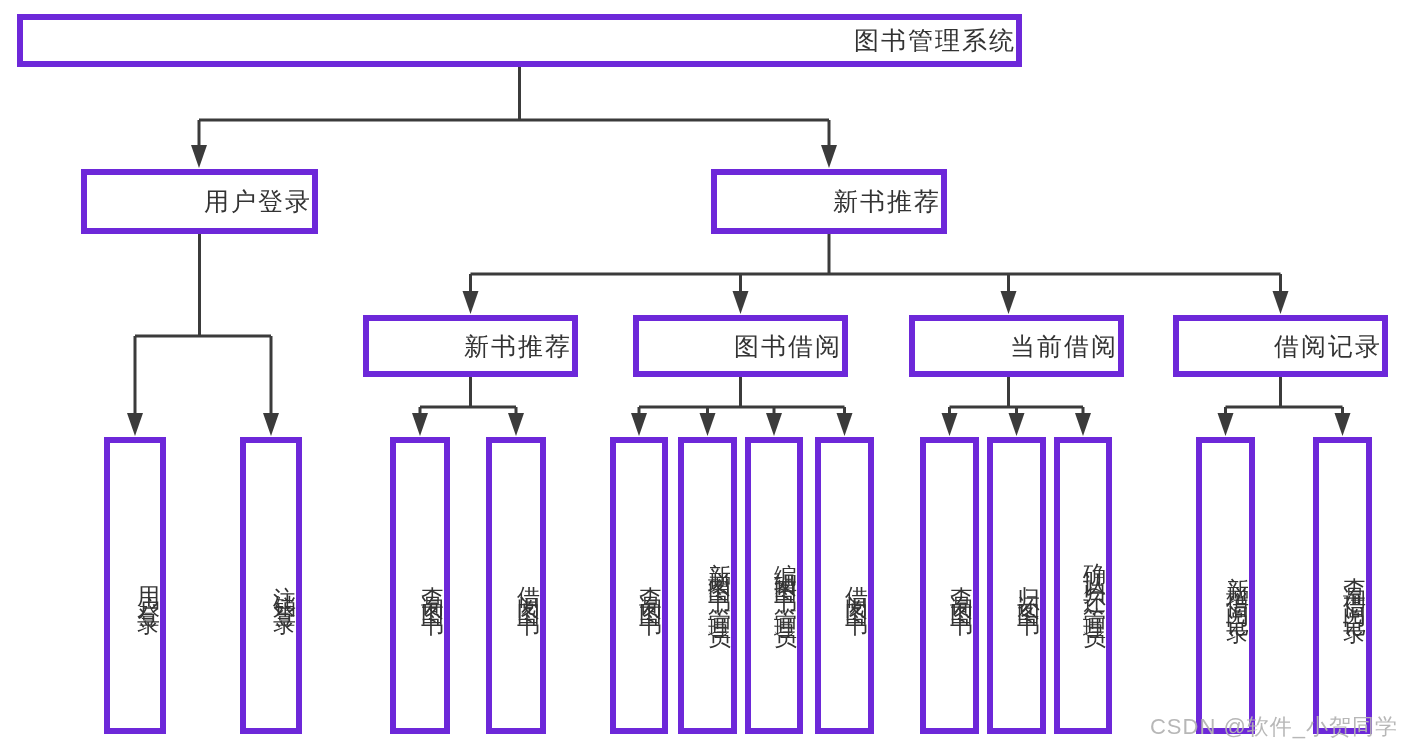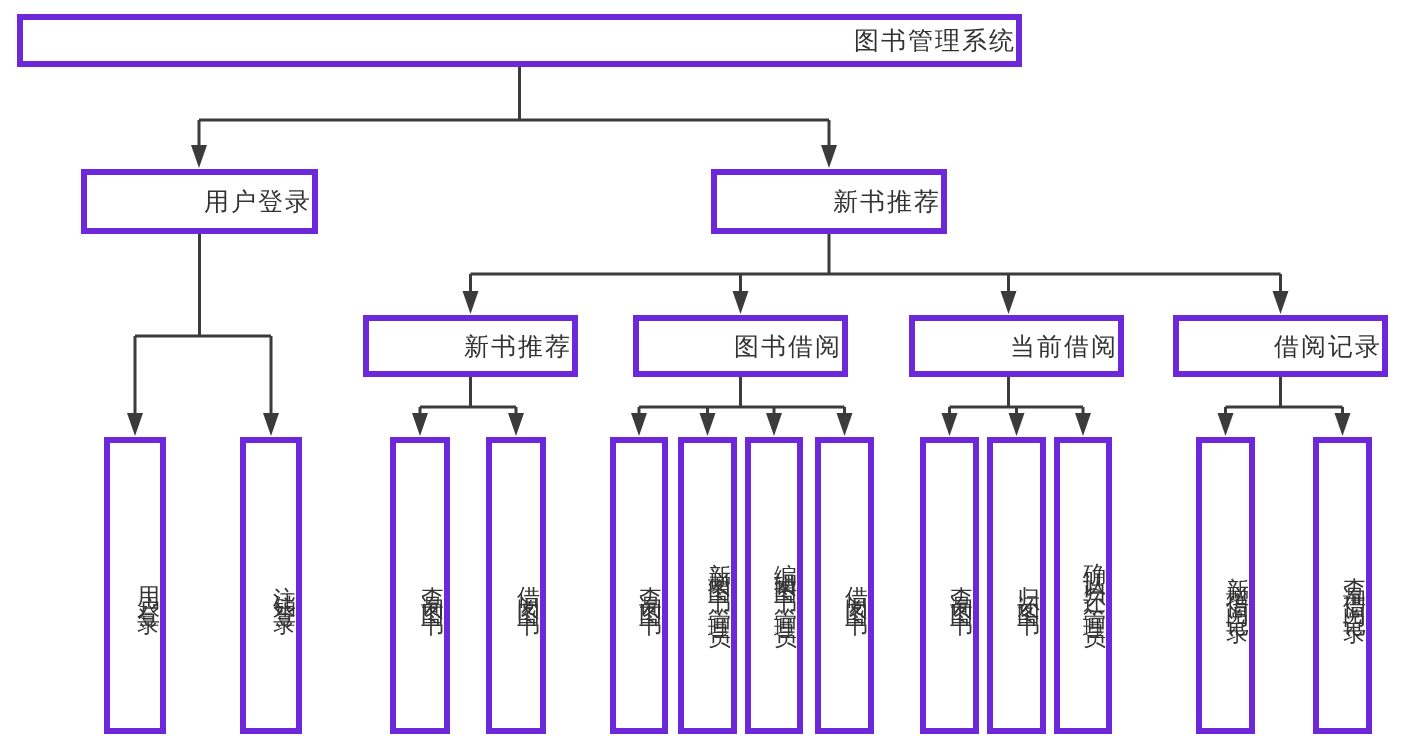--- a/index.html
+++ b/index.html
@@ -194,14 +194,15 @@
     <span class="vtext">确认归还（管理员）</span>
   </div>
 
   <div class="node leaf" style="left:1196px; top:437px; width:59px; height:297px;">
     <span class="vtext">新增借阅记录</span>
   </div>
   <div class="node leaf" style="left:1313px; top:437px; width:59px; height:297px;">
     <span class="vtext">查询借阅记录</span>
   </div>
 
+  <div id="watermark">CSDN @软件_小贺同学</div>
 
 </div>
 
 </body></html>

